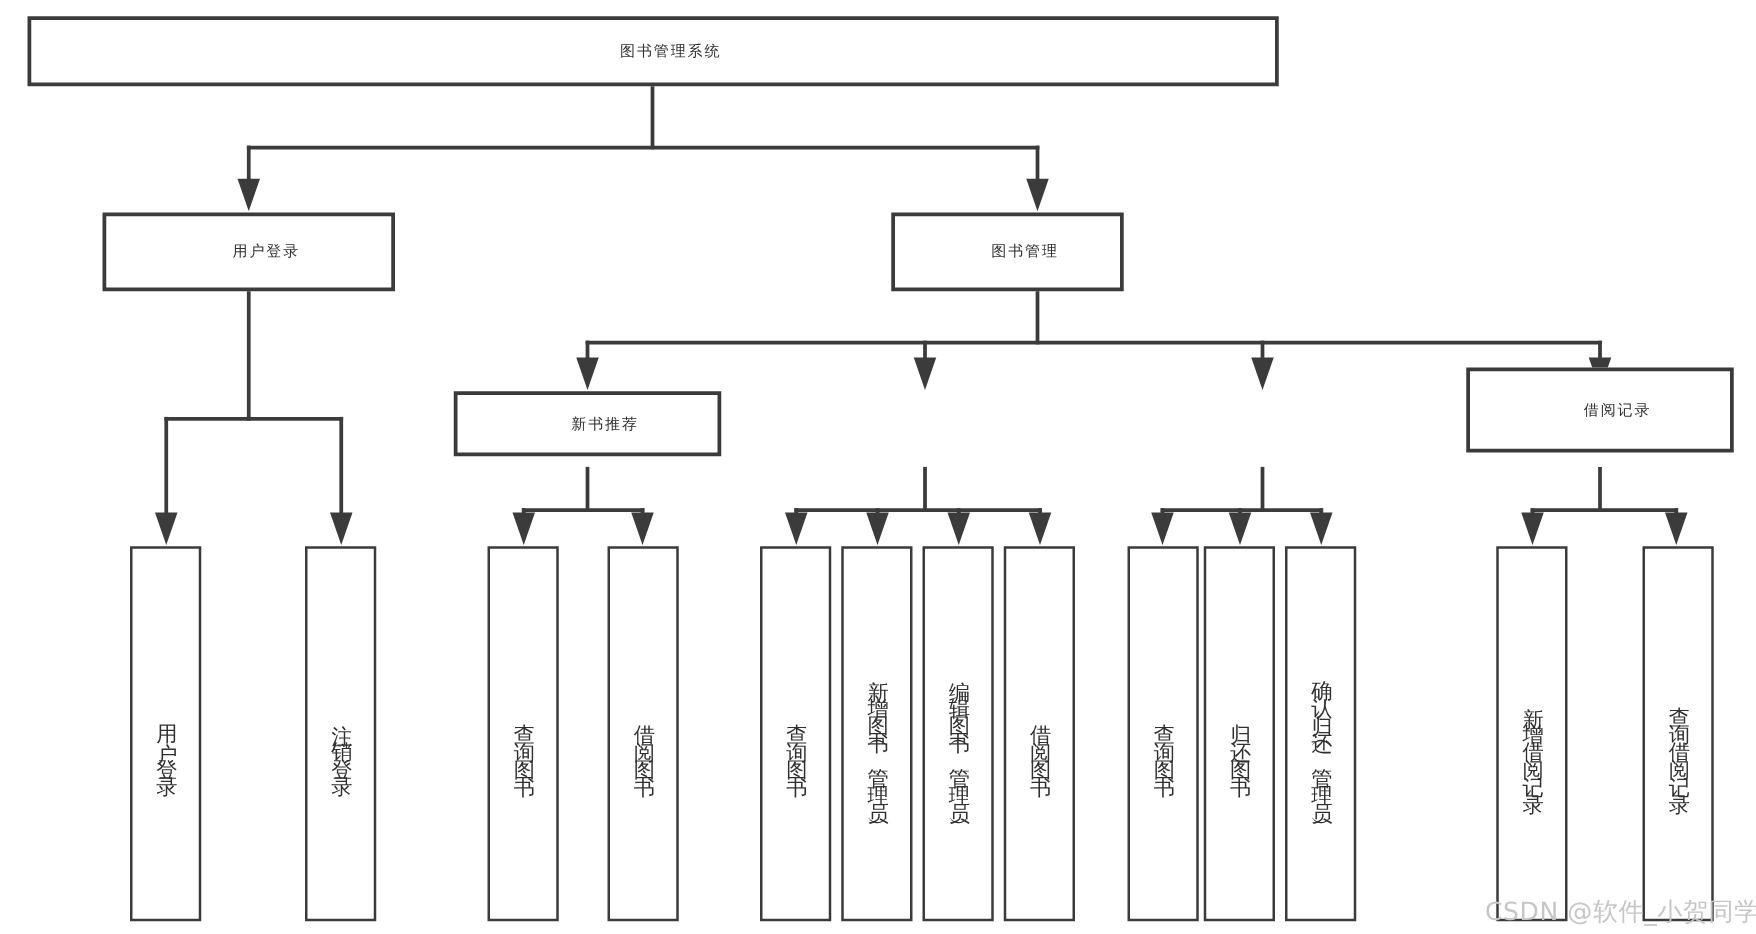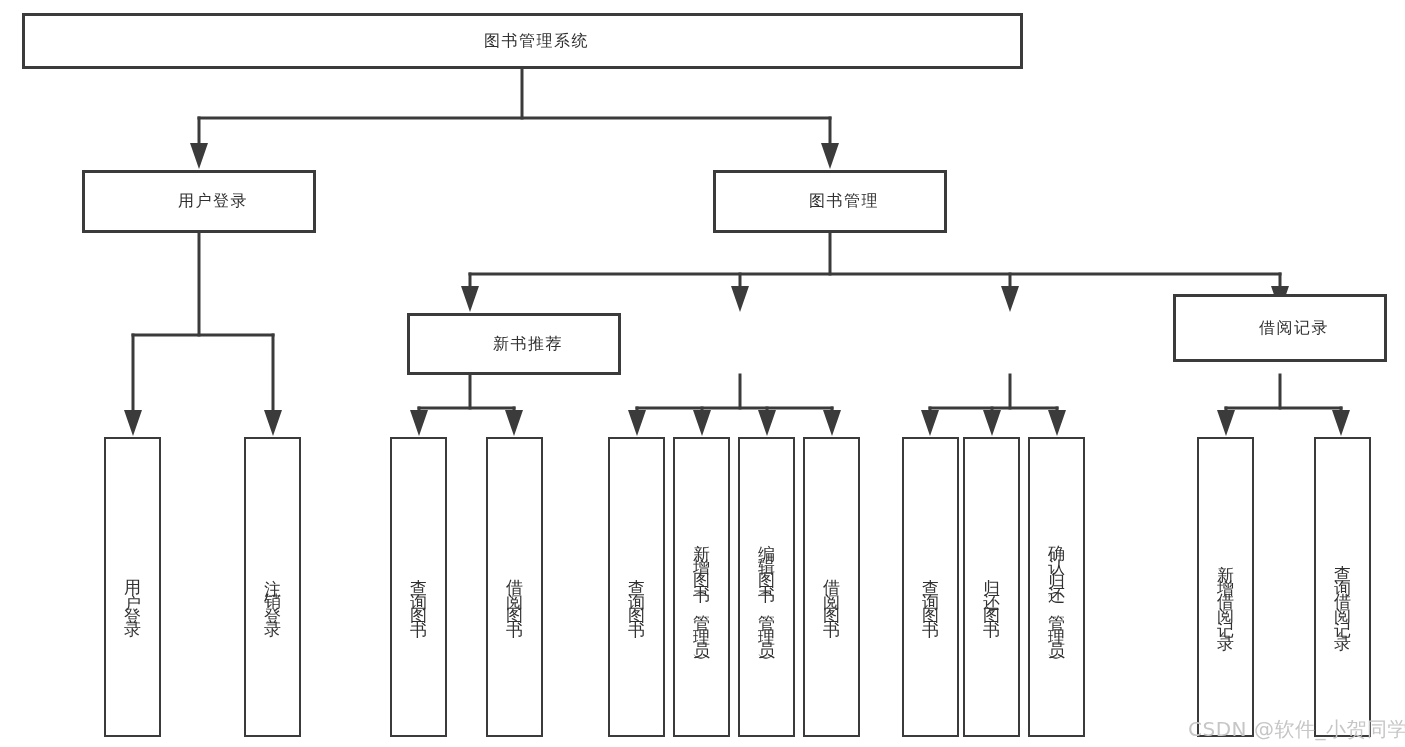--- a/index.html
+++ b/index.html
@@ -27,21 +27,21 @@
   }
   .node {
     position: absolute;
     background: var(--bg);
     border: 3px solid var(--border);
     display: flex;
     align-items: center;
     justify-content: center;
     color: var(--text);
   }
-  .node.h { font-size: 16px; letter-spacing: 1.5px; padding-left: 28px; }
+  .node.h { font-size: 12px; letter-spacing: 1.5px; padding-left: 28px; }
   .node.v { border-width: 2.5px; }
   .node.v .vtext {
     writing-mode: vertical-rl;
     text-orientation: mixed;
     font-size: 17px;
     line-height: 1;
     letter-spacing: 14px;
     margin-bottom: -14px; 
     white-space: nowrap;
   }
@@ -129,25 +129,25 @@
     </g>
   </svg>
 
   <div class="node h" style="left:22px; top:13px; width:1001px; height:56px;">
     <span>图书管理系统</span>
   </div>
 
   <div class="node h" style="left:82px; top:170px; width:234px; height:63px;">
     <span>用户登录</span>
   </div>
-  <div class="node h" style="left:713px; top:170px; width:234px; height:63px;">
+  <div class="node h" style="left:713px; top:170px; width:186px; height:63px;">
     <span>图书管理</span>
   </div>
 
-  <div class="node h" style="left:363px; top:313px; width:214px; height:62px;margin-left:44px;">
+  <div class="node h" style="left:363px; top:313px; width:214px; height:52px;">
     <span>新书推荐</span>
   </div>
   <div class="node h" style="left:1173px; top:294px; width:214px; height:68px;">
     <span>借阅记录</span>
   </div>
 
   <div class="node v" style="left:104px; top:437px; width:57px; height:300px;">
     <span class="vtext">用户登录</span>
   </div>
   <div class="node v" style="left:244px; top:437px; width:57px; height:300px;">

